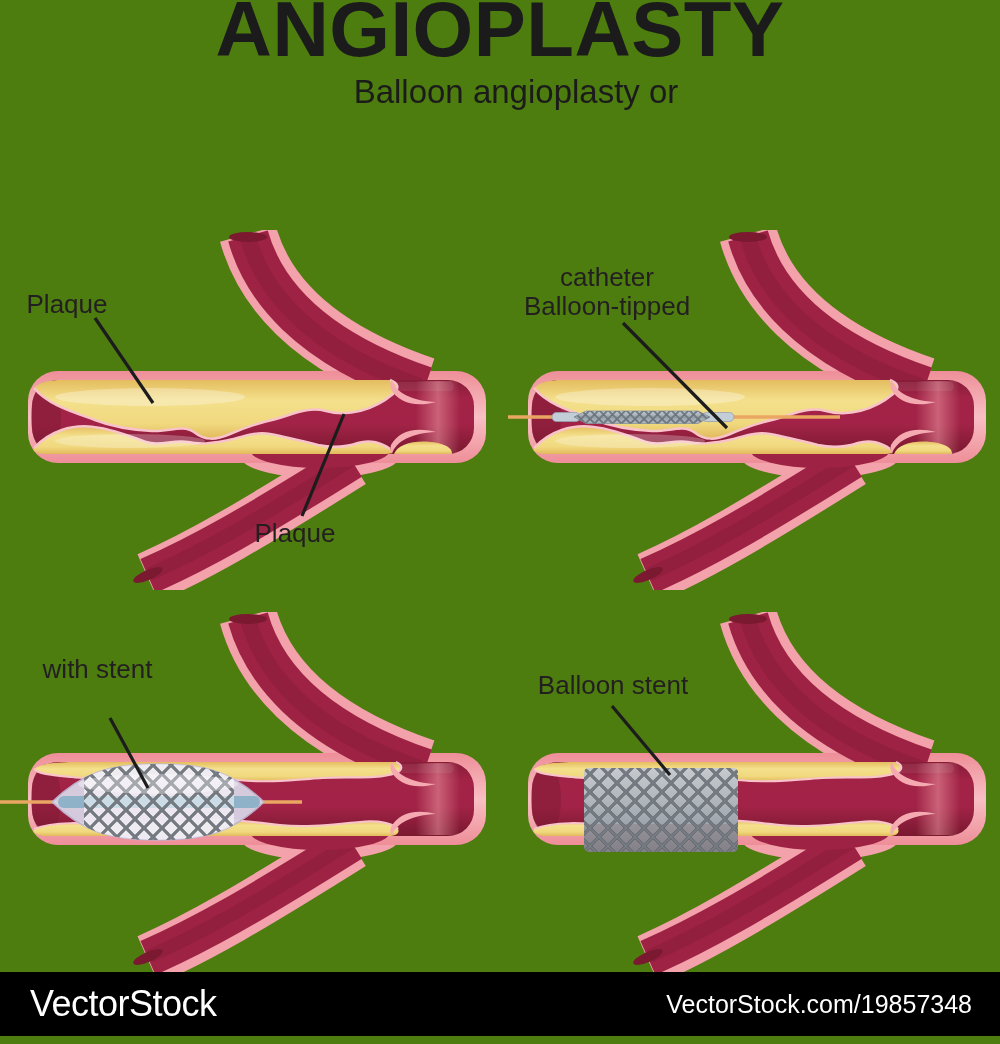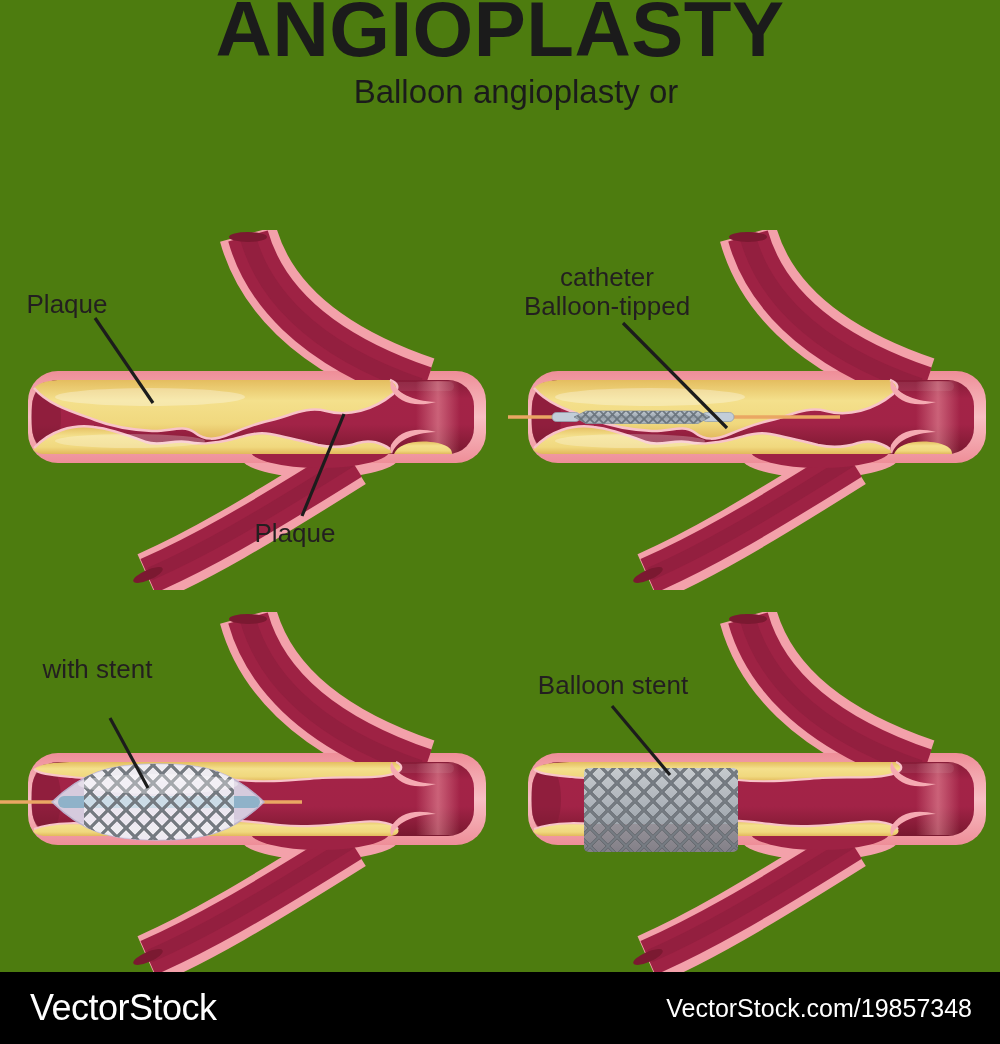--- a/index.html
+++ b/index.html
@@ -5,21 +5,21 @@
   html,body{margin:0;padding:0;background:#fff;}
   .page{position:relative;width:1000px;height:1044px;background:#4d7c0f;overflow:hidden;
         font-family:"Liberation Sans","DejaVu Sans",sans-serif;}
   .title{position:absolute;top:-10px;left:0;width:100%;text-align:center;
          font-size:78px;line-height:78px;font-weight:800;color:#1b1b1b;letter-spacing:0.5px;}
   .subtitle{position:absolute;top:74px;left:0;width:100%;text-align:center;
             font-size:33px;line-height:36px;font-weight:400;color:#1b1b1b;padding-left:16px;}
   .panel{position:absolute;width:500px;height:360px;}
   .panel svg{position:absolute;left:0;top:0;width:500px;height:360px;}
   .lbl{position:absolute;font-size:26px;line-height:29px;color:#231f20;text-align:center;}
-  .footer{position:absolute;left:0;right:0;top:972px;height:72px;background:#000000;
+  .footer{position:absolute;left:0;right:0;top:972px;height:64px;background:#000000;
           display:flex;align-items:center;justify-content:space-between;
           padding:0 28px 0 30px;box-sizing:border-box;}
   .footer-logo{color:#ffffff;font-size:36px;font-weight:500;letter-spacing:-0.5px;}
   .footer-credit{color:#ffffff;font-size:25px;font-weight:400;}
 </style>
 </head>
 <body>
 
 <div class="page">
 

